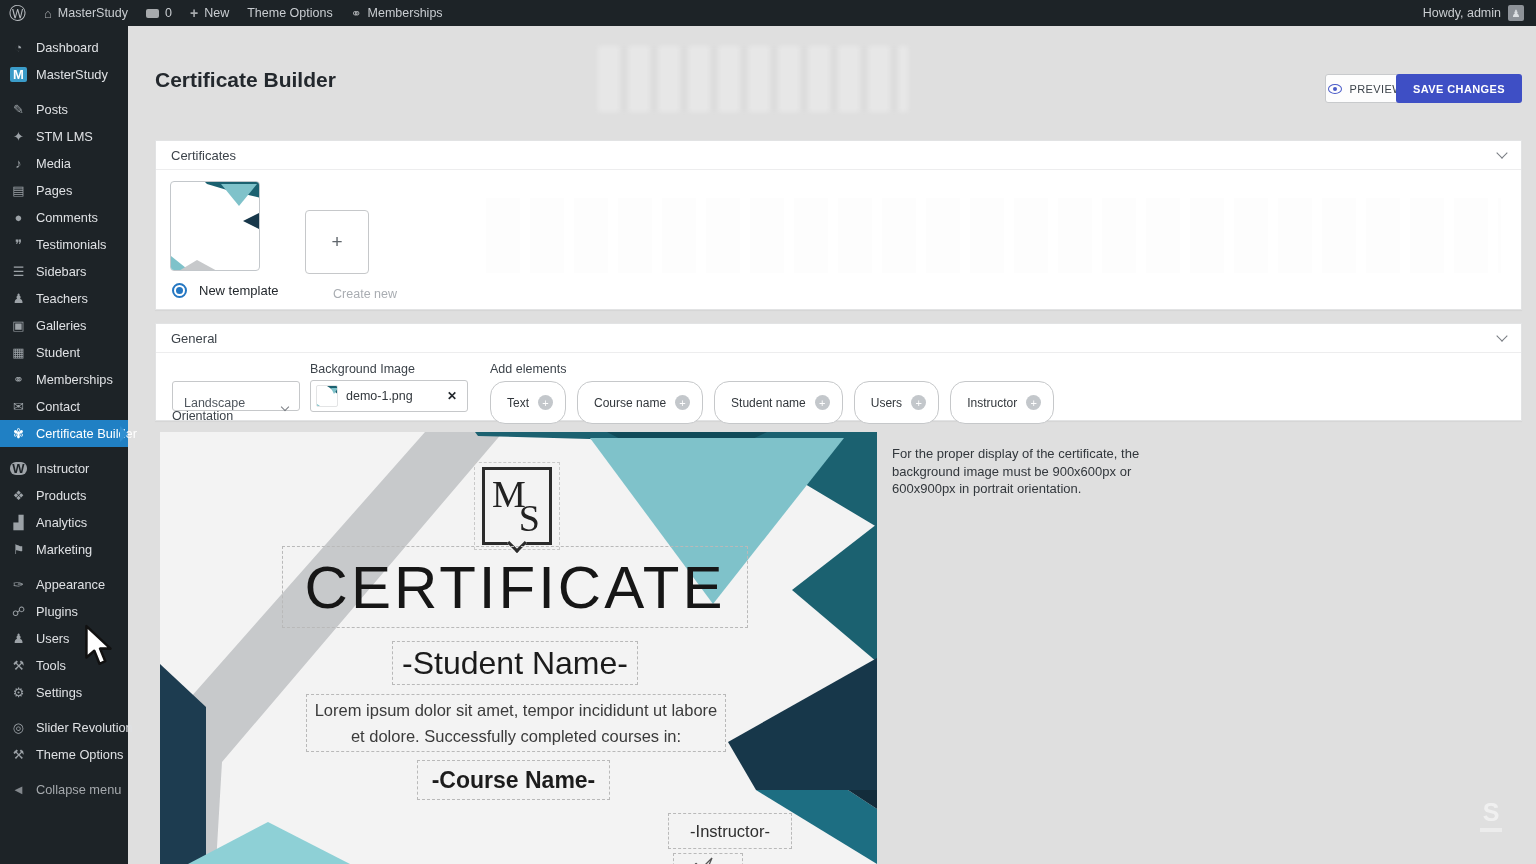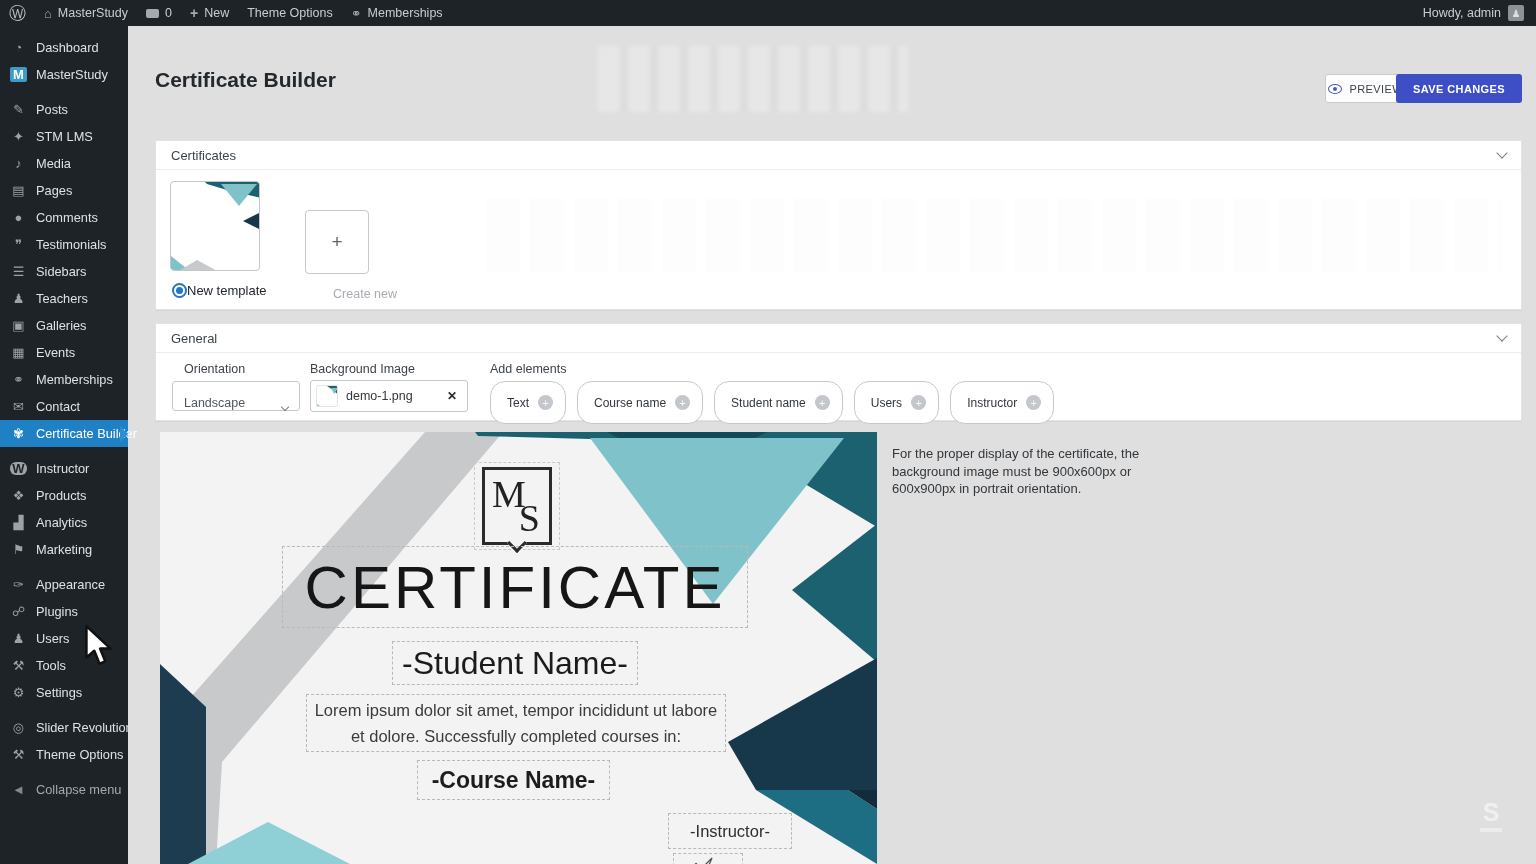--- a/index.html
+++ b/index.html
@@ -57,21 +57,21 @@
     padding:0 15px; font-size:13px; color:#3c434a; cursor:pointer; }
   .chev { width:8px; height:8px; border-right:1.6px solid #787c82; border-bottom:1.6px solid #787c82;
     transform:rotate(45deg); margin-top:-4px; }
   .panel-body { position:relative; }
 
   #panel-certificates { top:114px; height:170px; }
   .ghost-rows { position:absolute; left:330px; top:28px; right:20px; height:75px; opacity:.6;
     background:repeating-linear-gradient(90deg, rgba(0,0,0,.016) 0 34px, transparent 34px 44px); }
   .tpl-thumb { position:absolute; left:14px; top:11px; width:90px; height:90px; background:#fff;
     border:1px solid #c3c7cb; border-radius:4px; overflow:hidden; cursor:pointer; }
-  .tpl-radio-row { position:absolute; left:16px; top:113px; display:flex; align-items:center; gap:0; cursor:pointer; }
+  .tpl-radio-row { position:absolute; left:16px; top:113px; display:flex; align-items:center; gap:12px; cursor:pointer; }
   .radio { width:15px; height:15px; border:2px solid #2577c2; border-radius:50%; background:#fff; position:relative; }
   .radio::after { content:''; position:absolute; left:50%; top:50%; width:7px; height:7px; margin:-3.5px 0 0 -3.5px;
     border-radius:50%; background:#2577c2; }
   .tpl-radio-label { font-size:13px; color:#23282d; }
   .create-box { position:absolute; left:149px; top:40px; width:64px; height:64px; background:#fff;
     border:1px solid #c6c8ca; border-radius:4px; display:flex; align-items:center; justify-content:center;
     font-size:19px; color:#60666c; cursor:pointer; }
   .create-label { position:absolute; left:121px; top:117px; width:120px; text-align:right; font-size:12.5px; color:#a9adb2; }
 
   #panel-general { top:297px; height:98px; }
@@ -188,21 +188,21 @@
     <div class="menu-item">
       <span class="mi-icon">♟</span>
       <span>Teachers</span>
     </div>
     <div class="menu-item">
       <span class="mi-icon">▣</span>
       <span>Galleries</span>
     </div>
     <div class="menu-item">
       <span class="mi-icon">▦</span>
-      <span>Events</span>
+      <span>Student</span>
     </div>
     <div class="menu-item">
       <span class="mi-icon">⚭</span>
       <span>Memberships</span>
     </div>
     <div class="menu-item">
       <span class="mi-icon">✉</span>
       <span>Contact</span>
     </div>
     <div class="menu-item active">
@@ -293,21 +293,21 @@
       <div class="create-label">Create new</div>
     </div>
   </div>
 
   <div class="panel" id="panel-general">
     <div class="panel-head">
       <span>General</span>
       <span class="chev"></span>
     </div>
     <div class="panel-body" style="height:68px;">
-      <span class="field-label" style="left:28px;">Orientation</span>
+      <span class="field-label" style="left:16px;margin-top:47px;">Orientation</span>
       <span class="field-label" style="left:154px;">Background Image</span>
       <span class="field-label" style="left:334px;">Add elements</span>
 
       <div class="sel">
         <span>Landscape</span>
         <span class="chev"></span>
       </div>
 
       <div class="bg-field">
         <span class="bg-thumb">

